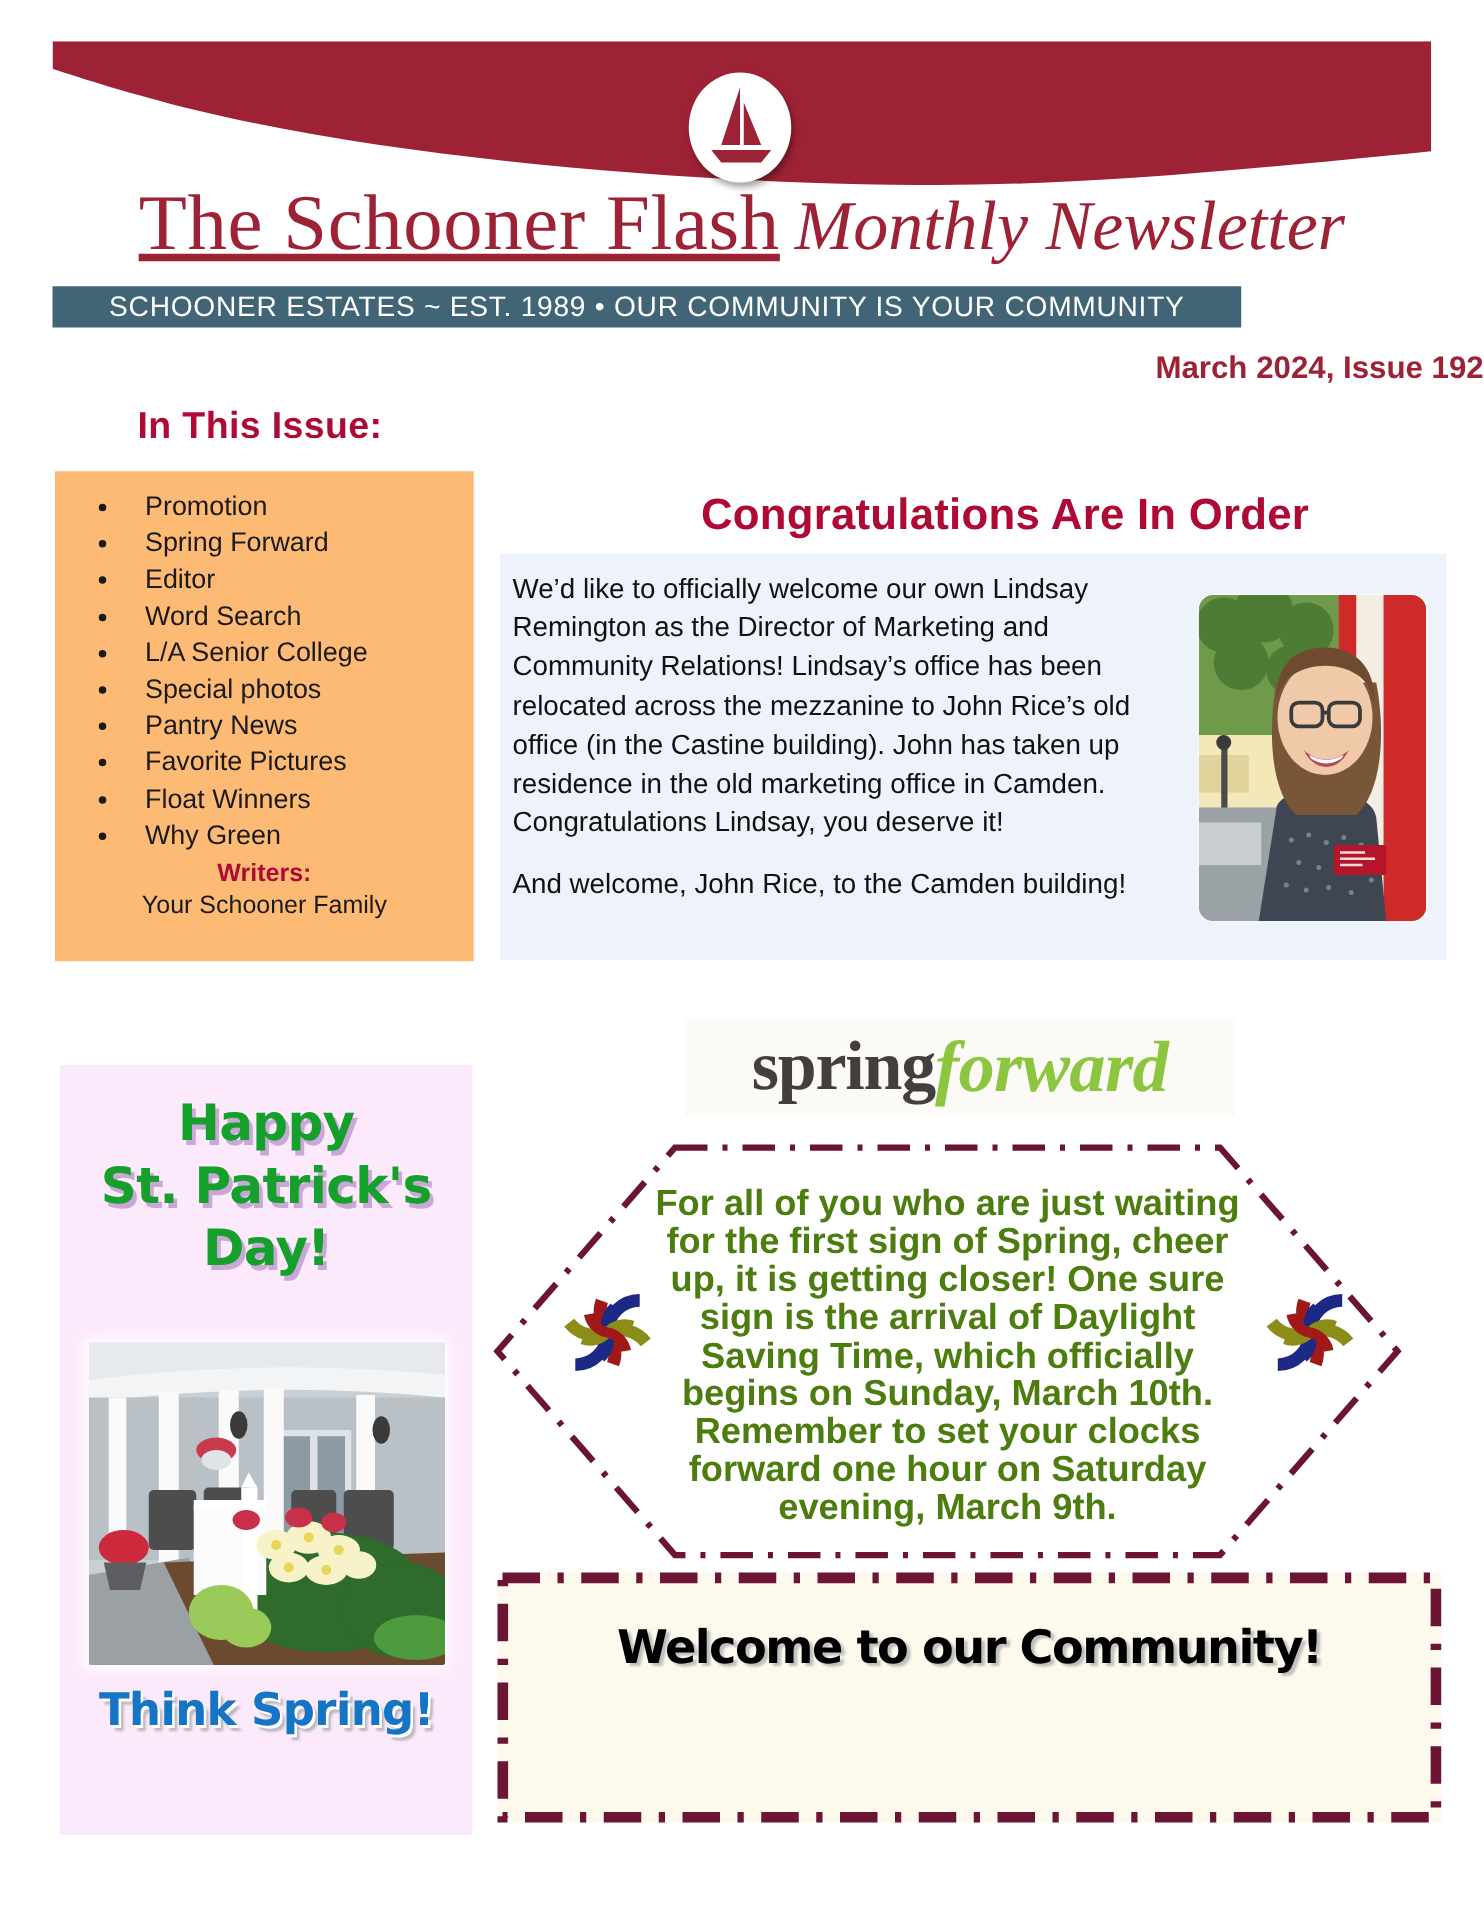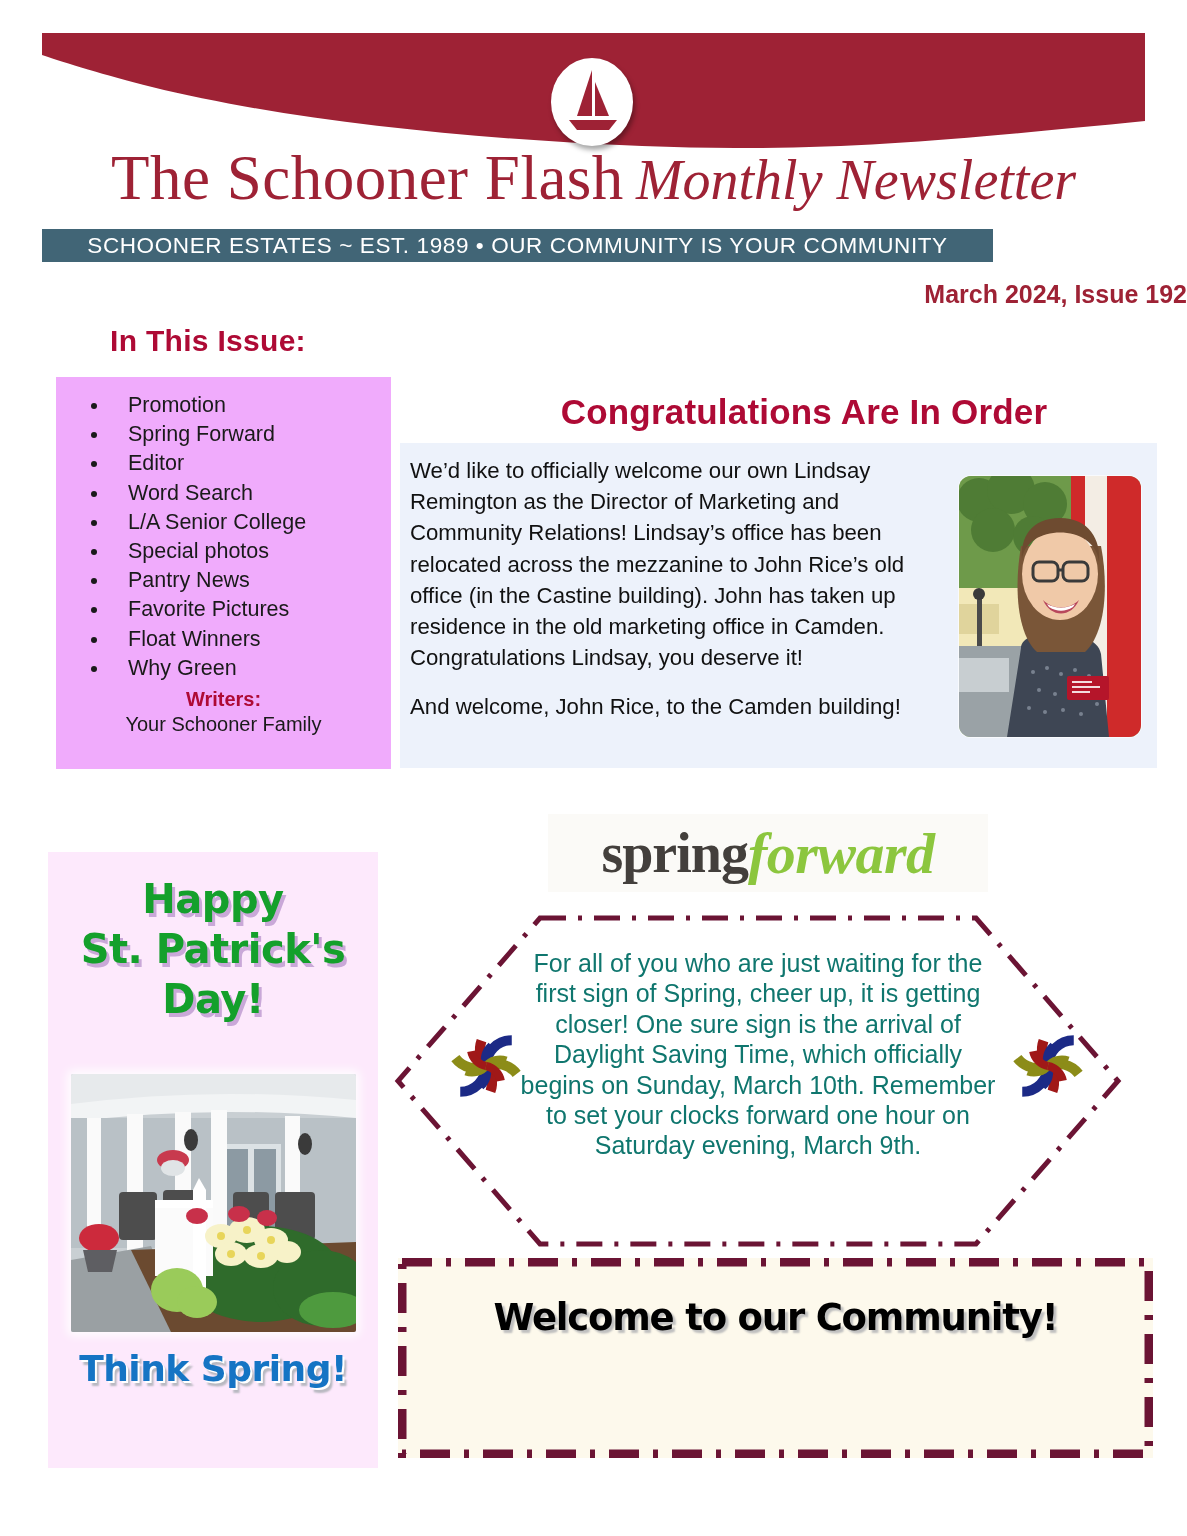--- a/index.html
+++ b/index.html
@@ -45,20 +45,21 @@
     left: 0; top: 142px;
     width: 1187px;
     text-align: center;
     white-space: nowrap;
   }
   .title-main {
     font-family: "Liberation Serif", serif;
     font-size: 63px;
     color: #9E2235;
     letter-spacing: 0.5px;
+    text-decoration: underline;
   }
   .title-sub {
     font-family: "Liberation Serif", serif;
     font-style: italic;
     font-size: 56px;
     color: #9E2235;
     margin-left: 12px;
   }
 
   .tagline-bar {
@@ -91,24 +92,24 @@
   .in-this-issue-title {
     position: absolute;
     left: 110px; top: 324px;
     font-size: 30px;
     font-weight: bold;
     color: #AE0A35;
     letter-spacing: 0.3px;
   }
   .toc-box {
     position: absolute;
-    left: 56px; top: 377px;
+    left: 44px; top: 377px;
     width: 335px;
     height: 392px;
-    background: #f0abfc;
+    background: #fdba74;
   }
   .toc-list {
     margin: 0;
     padding: 14px 0 0 54px;
     list-style: disc;
     color: #000;
   }
   .toc-list li {
     font-size: 21.5px;
     line-height: 29.2px;
@@ -243,23 +244,24 @@
   }
   .hex-wrap svg.hexline {
     position: absolute;
     left: 0; top: 0;
   }
   .hex-text {
     position: absolute;
     left: 126px; top: 36px;
     width: 480px;
     text-align: center;
-    font-size: 25px;
+    font-size: 29px;
     line-height: 30.4px;
-    color: #0f766e;
+    color: #4d7c0f;
+    font-weight: bold;
   }
   .pinwheel {
     position: absolute;
     width: 92px; height: 92px;
   }
   .pinwheel.left  { left: 48px;  top: 108px; }
   .pinwheel.right { left: 610px; top: 108px; }
 
   
   .welcome-box {

